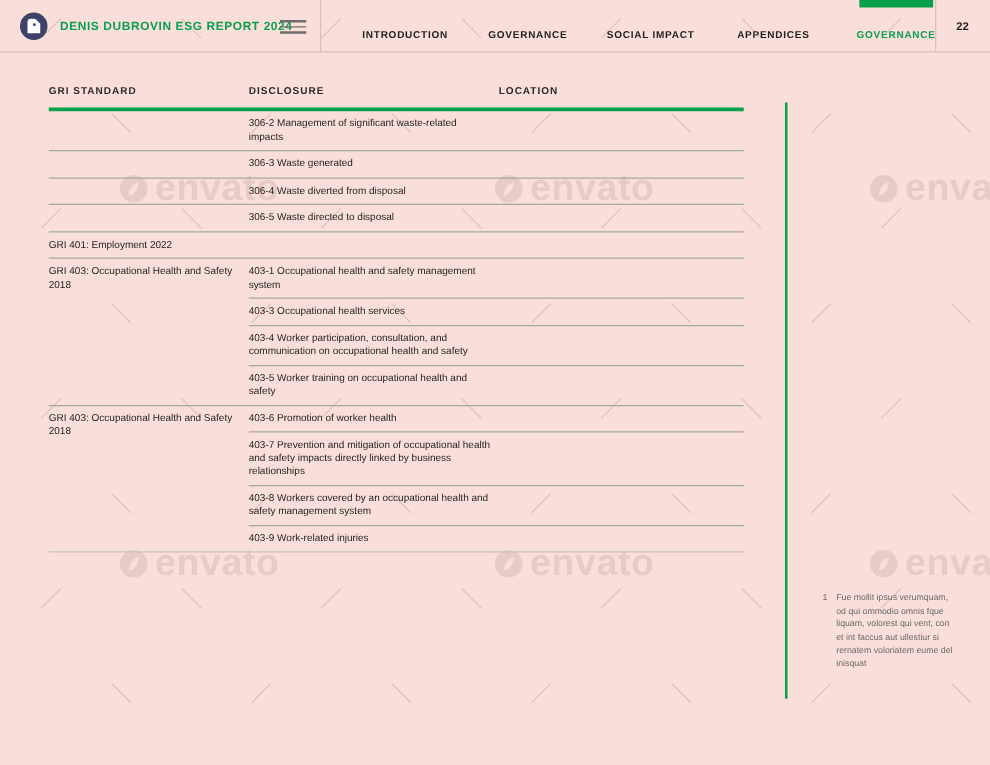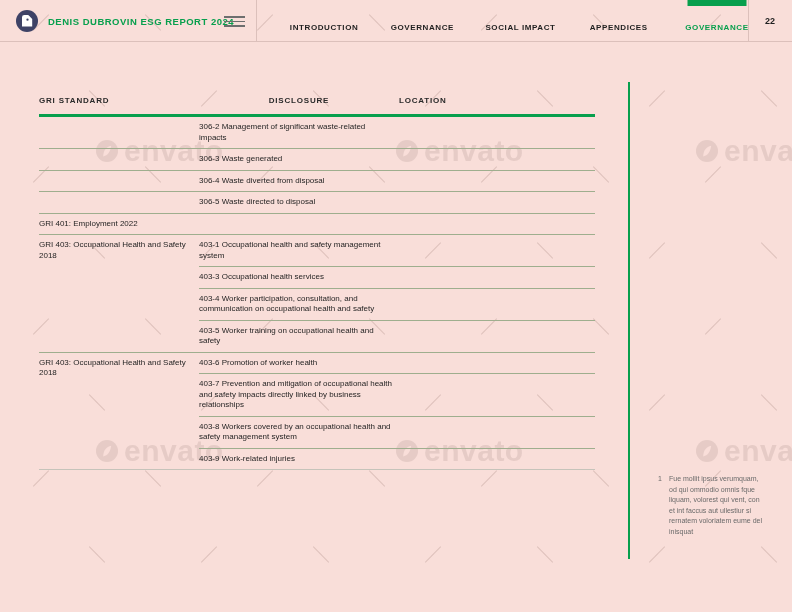--- a/index.html
+++ b/index.html
@@ -31,24 +31,24 @@
   .nav{position:absolute; left:275px; top:0; width:491px; height:54px; display:flex;}
   .nav-item{position:relative; flex:1; display:flex; align-items:center; justify-content:center;
             font-size:8px; font-weight:bold; letter-spacing:0.6px; color:var(--dark); cursor:pointer;}
   .nav-item.active{color:var(--green);}
   .active-bar{position:absolute; top:0; left:50%; transform:translateX(-50%);
               width:59px; height:6px; background:var(--green);}
   .pagenum{position:absolute; left:748px; top:0; width:44px; height:42px; display:flex;
            align-items:center; justify-content:center; font-size:9px; font-weight:bold; color:var(--dark);}
 
   
-  .table{position:absolute; left:39px; top:96px; width:556px; z-index:1;}
+  .table{position:absolute; left:39px; top:68px; width:556px; z-index:1;}
   .thead{display:flex; height:15px;}
   .th{font-size:8px; font-weight:bold; letter-spacing:0.8px; color:#2a2a2a;}
-  .c1{width:160px;} .c2{width:200px;text-align:center;} .c3{width:196px;}
+  .c1{width:160px;} .c2{width:200px;} .c3{width:196px;}
   .thickline{height:3px; background:var(--green); margin-top:3px;}
   .group{display:flex; border-bottom:1px solid var(--sage);}
   .group.last{border-bottom:1px solid var(--graybot);}
   .std{width:160px; padding:5px 12px 5px 0; font-size:8px; line-height:10.5px; color:var(--dark);}
   .rows{flex:1; display:flex; flex-direction:column;}
   .row{padding:5px 0; border-bottom:1px solid var(--sage);}
   .row:last-child{border-bottom:none;}
   .row-text{width:195px; font-size:8px; line-height:10.5px; color:var(--dark);}
 
   

